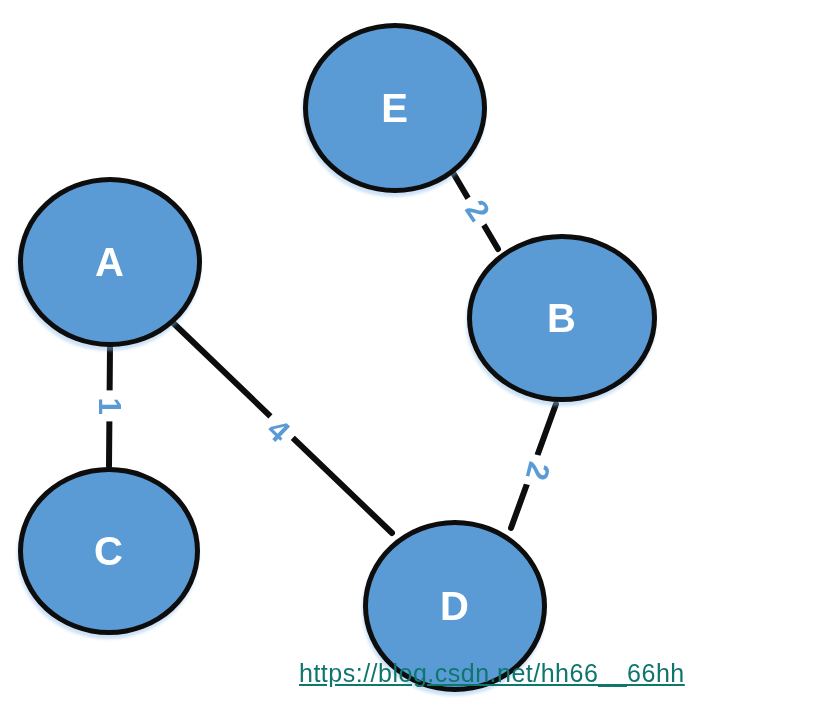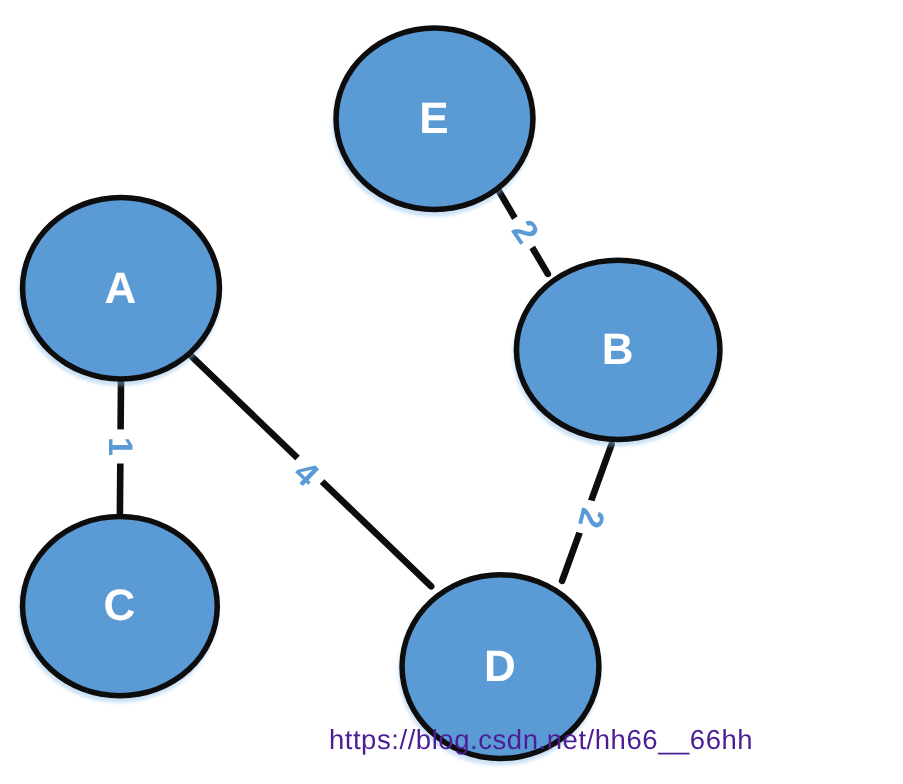--- a/index.html
+++ b/index.html
@@ -63,21 +63,21 @@
 </head>
 <body>
 
 <div id="stage" style="background: rgb(255, 255, 255);">
   <svg id="edges-svg" xmlns="http://www.w3.org/2000/svg">
       <line x1="110" y1="346" x2="109" y2="466" stroke="#0d0d0d" stroke-width="6" stroke-linecap="round"></line>
       <line x1="168" y1="318" x2="392" y2="533" stroke="#0d0d0d" stroke-width="6" stroke-linecap="round"></line>
       <line x1="452" y1="171" x2="498" y2="249" stroke="#0d0d0d" stroke-width="6" stroke-linecap="round"></line>
       <line x1="556" y1="404" x2="511" y2="528" stroke="#0d0d0d" stroke-width="6" stroke-linecap="round"></line>
     </svg>
-  <div class="watermark" style="left: 299px; top: 659px; color: #4c1d95;">https://blog.csdn.net/hh66__66hh</div>
+  <div class="watermark" style="left: 299px; top: 659px; color: #0f766e; text-decoration: underline;">https://blog.csdn.net/hh66__66hh</div>
 <div class="edge-label" style="color: rgb(91, 155, 213); left: 109px; top: 406px; transform: translate(-50%, -50%) rotate(90deg);">1</div>
     <div class="edge-label" style="color: rgb(91, 155, 213); left: 278px; top: 431px; transform: translate(-50%, -50%) rotate(44deg);">4</div>
     <div class="edge-label" style="color: rgb(91, 155, 213); left: 477px; top: 211px; transform: translate(-50%, -50%) rotate(56deg);">2</div>
     <div class="edge-label" style="color: rgb(91, 155, 213); left: 537px; top: 471px; transform: translate(-50%, -50%) rotate(104deg);">2</div>
     <div class="node" style="left: 18px; top: 177px; width: 184px; height: 170px; background: rgb(91, 155, 213); border-color: rgb(13, 13, 13);">
       <span class="node-label" style="color: rgb(255, 255, 255);">A</span>
     </div>
     <div class="node" style="left: 303px; top: 23px; width: 184px; height: 170px; background: rgb(91, 155, 213); border-color: rgb(13, 13, 13);">
       <span class="node-label" style="color: rgb(255, 255, 255);">E</span>
     </div>

